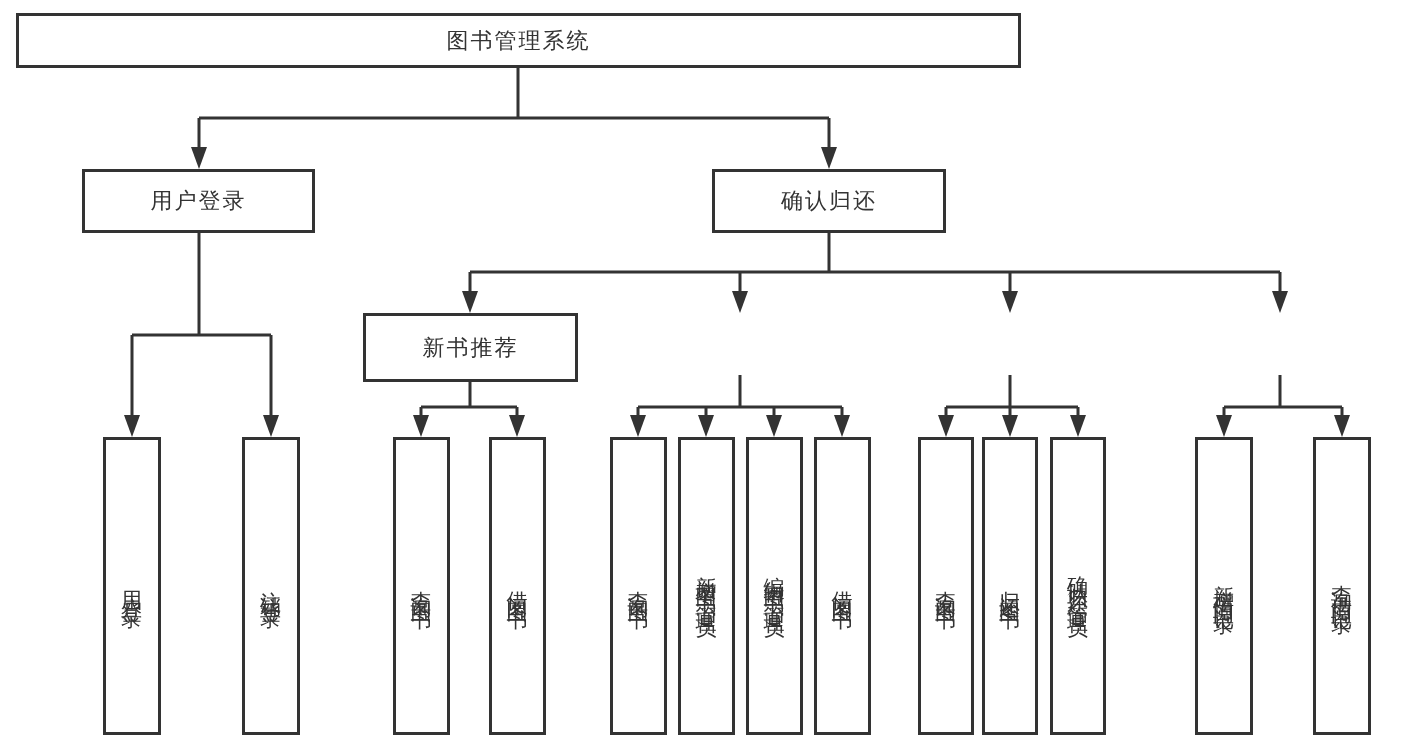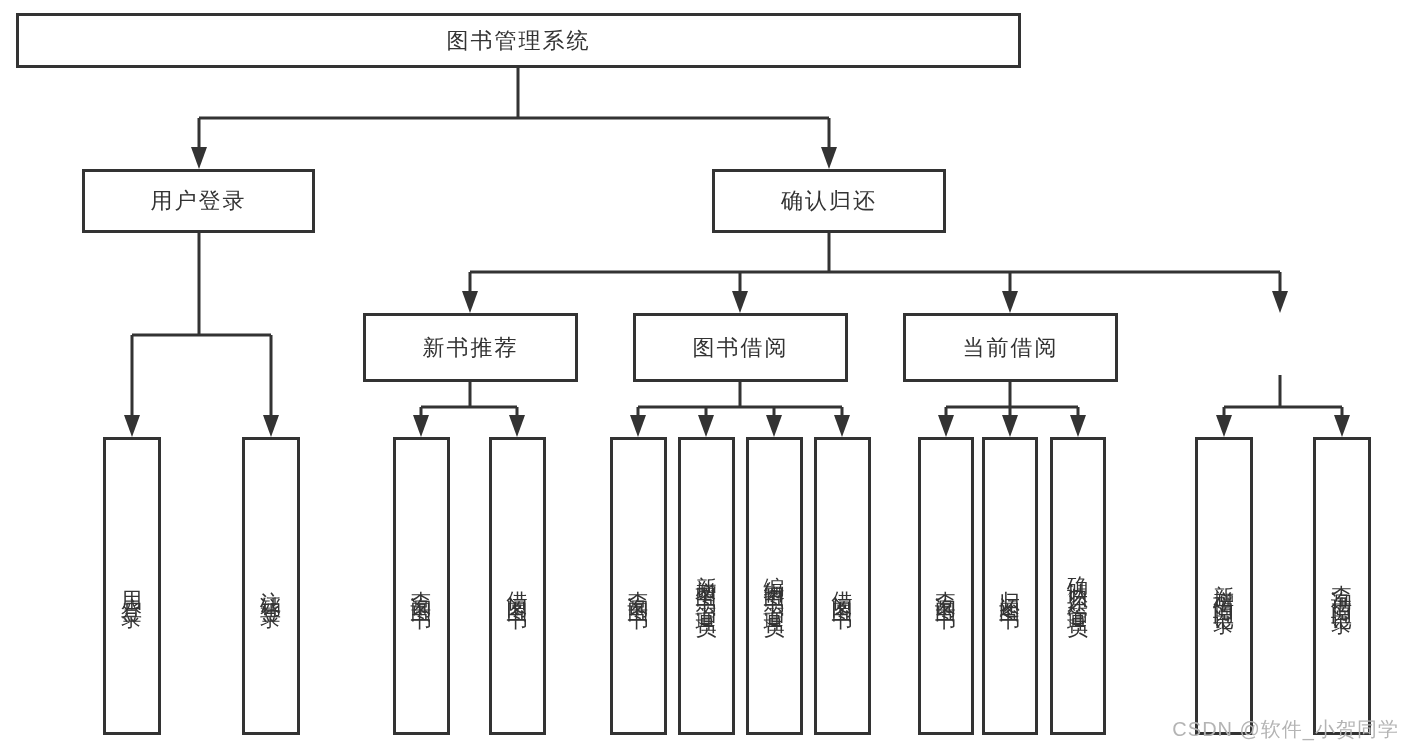--- a/index.html
+++ b/index.html
@@ -102,22 +102,20 @@
       <polygon points="1334,415 1350,415 1342,437"></polygon>
     </g>
   </svg>
 
   <div class="node h root-box">图书管理系统</div>
 
   <div class="node h l2a">用户登录</div>
   <div class="node h l2b">确认归还</div>
 
   <div class="node h l3 l3a">新书推荐</div>
-  <div class="node h l3 l3b">图书借阅</div>
-  <div class="node h l3 l3c">当前借阅</div>
 
   <div class="node v leaf g1a">
     <span class="vt">用户登录</span>
   </div>
   <div class="node v leaf g1b">
     <span class="vt">注销登录</span>
   </div>
 
   <div class="node v leaf g2a">
     <span class="vt">查询图书</span>
@@ -149,15 +147,14 @@
     <span class="vt">确认归还（管理员）</span>
   </div>
 
   <div class="node v leaf g5a">
     <span class="vt">新增借阅记录</span>
   </div>
   <div class="node v leaf g5b">
     <span class="vt">查询借阅记录</span>
   </div>
 
-  <div class="watermark">CSDN @软件_小贺同学</div>
 
 </div>
 
 </body></html>

